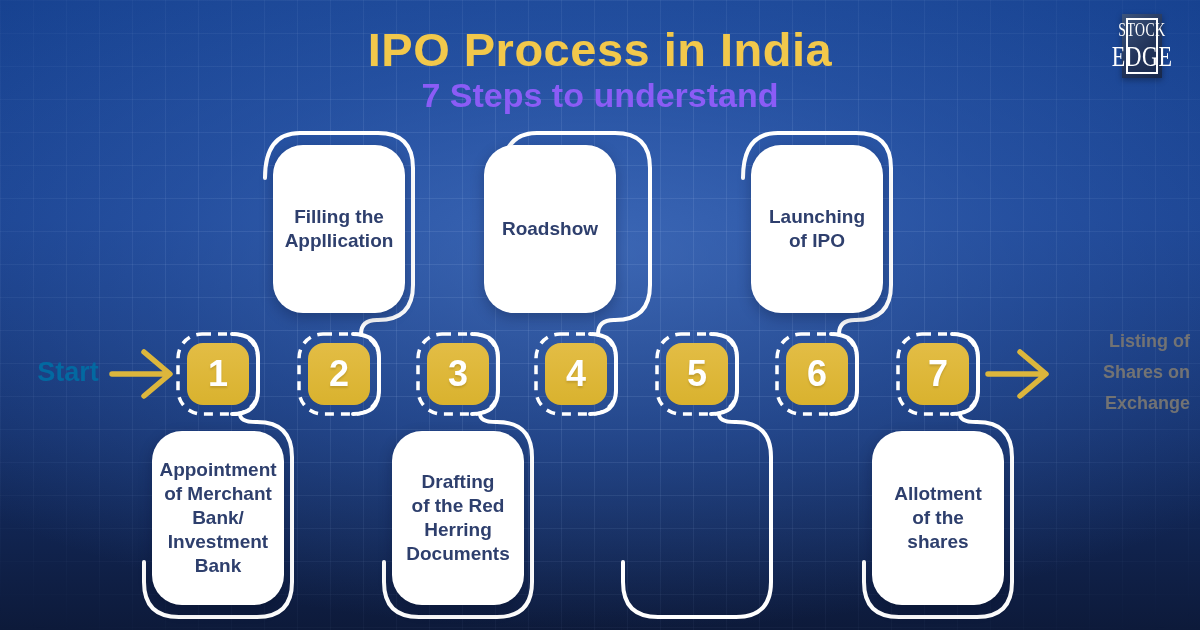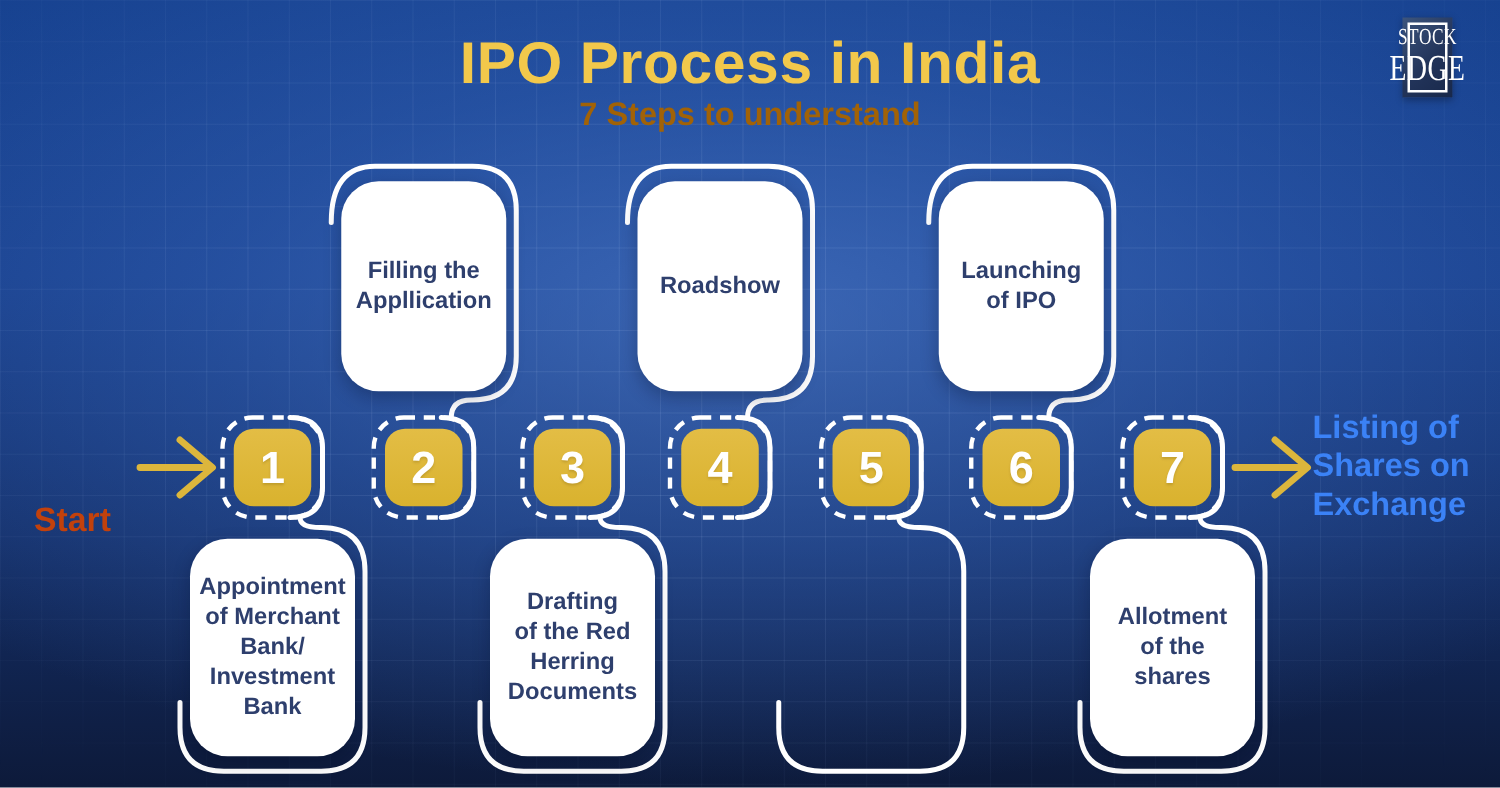--- a/index.html
+++ b/index.html
@@ -26,47 +26,47 @@
 
   .decor { position: absolute; left: 0; top: 0; }
 
   .page-title {
     position: absolute; left: 0; top: 22px; width: 100%;
     text-align: center; font-size: 47px; font-weight: 800;
     color: #f2c84b; letter-spacing: .5px;
   }
   .page-subtitle {
     position: absolute; left: 0; top: 76px; width: 100%;
-    text-align: center; font-size: 26px; font-weight: 600; color: #a16207;
+    text-align: center; font-size: 34px; font-weight: 600; color: #8b5cf6;
   }
 
   .logo {
     position: absolute; left: 1122px; top: 14px; width: 40px; height: 64px;
     background: linear-gradient(135deg, #3d557d 0%, #22345a 55%, #18284a 100%);
     display: flex; align-items: center; justify-content: center;
     box-shadow: 0 2px 6px rgba(0,0,10,.35);
   }
   .logo-frame {
     position: absolute; inset: 4px; border: 2px solid #ffffff;
   }
   .logo-text {
     position: relative; text-align: center; color: #ffffff;
     font-family: "Liberation Serif", serif;
     transform: scale(.92, 1.22); line-height: 1;
   }
   .logo-text .l1 { font-size: 15px; letter-spacing: .5px; display: block; }
   .logo-text .l2 { font-size: 24px; letter-spacing: .5px; display: block; margin-top: 1px; }
 
   .start-label {
-    position: absolute; left: 14px; top: 357px; width: 88px;
-    text-align: center; color: #c2410c; font-size: 27px; font-weight: 700; margin-top: 44px;
+    position: absolute; left: 24px; top: 357px; width: 88px;
+    text-align: center; color: #0369a1; font-size: 27px; font-weight: 700;
   }
   .end-label {
     position: absolute; left: 1050px; top: 326px; width: 140px;
-    text-align: left; color: #3b82f6; font-size: 26px; font-weight: 700;
+    text-align: right; color: #737373; font-size: 18px; font-weight: 700;
     line-height: 31px; white-space: pre-line;
   }
 
   .badge {
     position: absolute; top: 343px; width: 62px; height: 62px;
     border-radius: 16px;
     background: linear-gradient(180deg, #e3bd45 0%, #d9b22e 100%);
     display: flex; align-items: center; justify-content: center;
     color: #ffffff; font-size: 36px; font-weight: 700;
     text-shadow: 0 2px 2px rgba(70,50,0,.18);
@@ -182,21 +182,21 @@
 Bank/
 Investment
 Bank</div>
   </div>
   <div class="card bottom" style="left:392px">
     <div class="card-label">Drafting
 of the Red
 Herring
 Documents</div>
   </div>
-  <div class="card top" style="left:510px">
+  <div class="card top" style="left:484px">
     <div class="card-label">Roadshow</div>
   </div>
   <div class="card bottom" style="left:872px">
     <div class="card-label">Allotment
 of the
 shares</div>
   </div>
   <div class="card top" style="left:751px">
     <div class="card-label">Launching
 of IPO</div>

